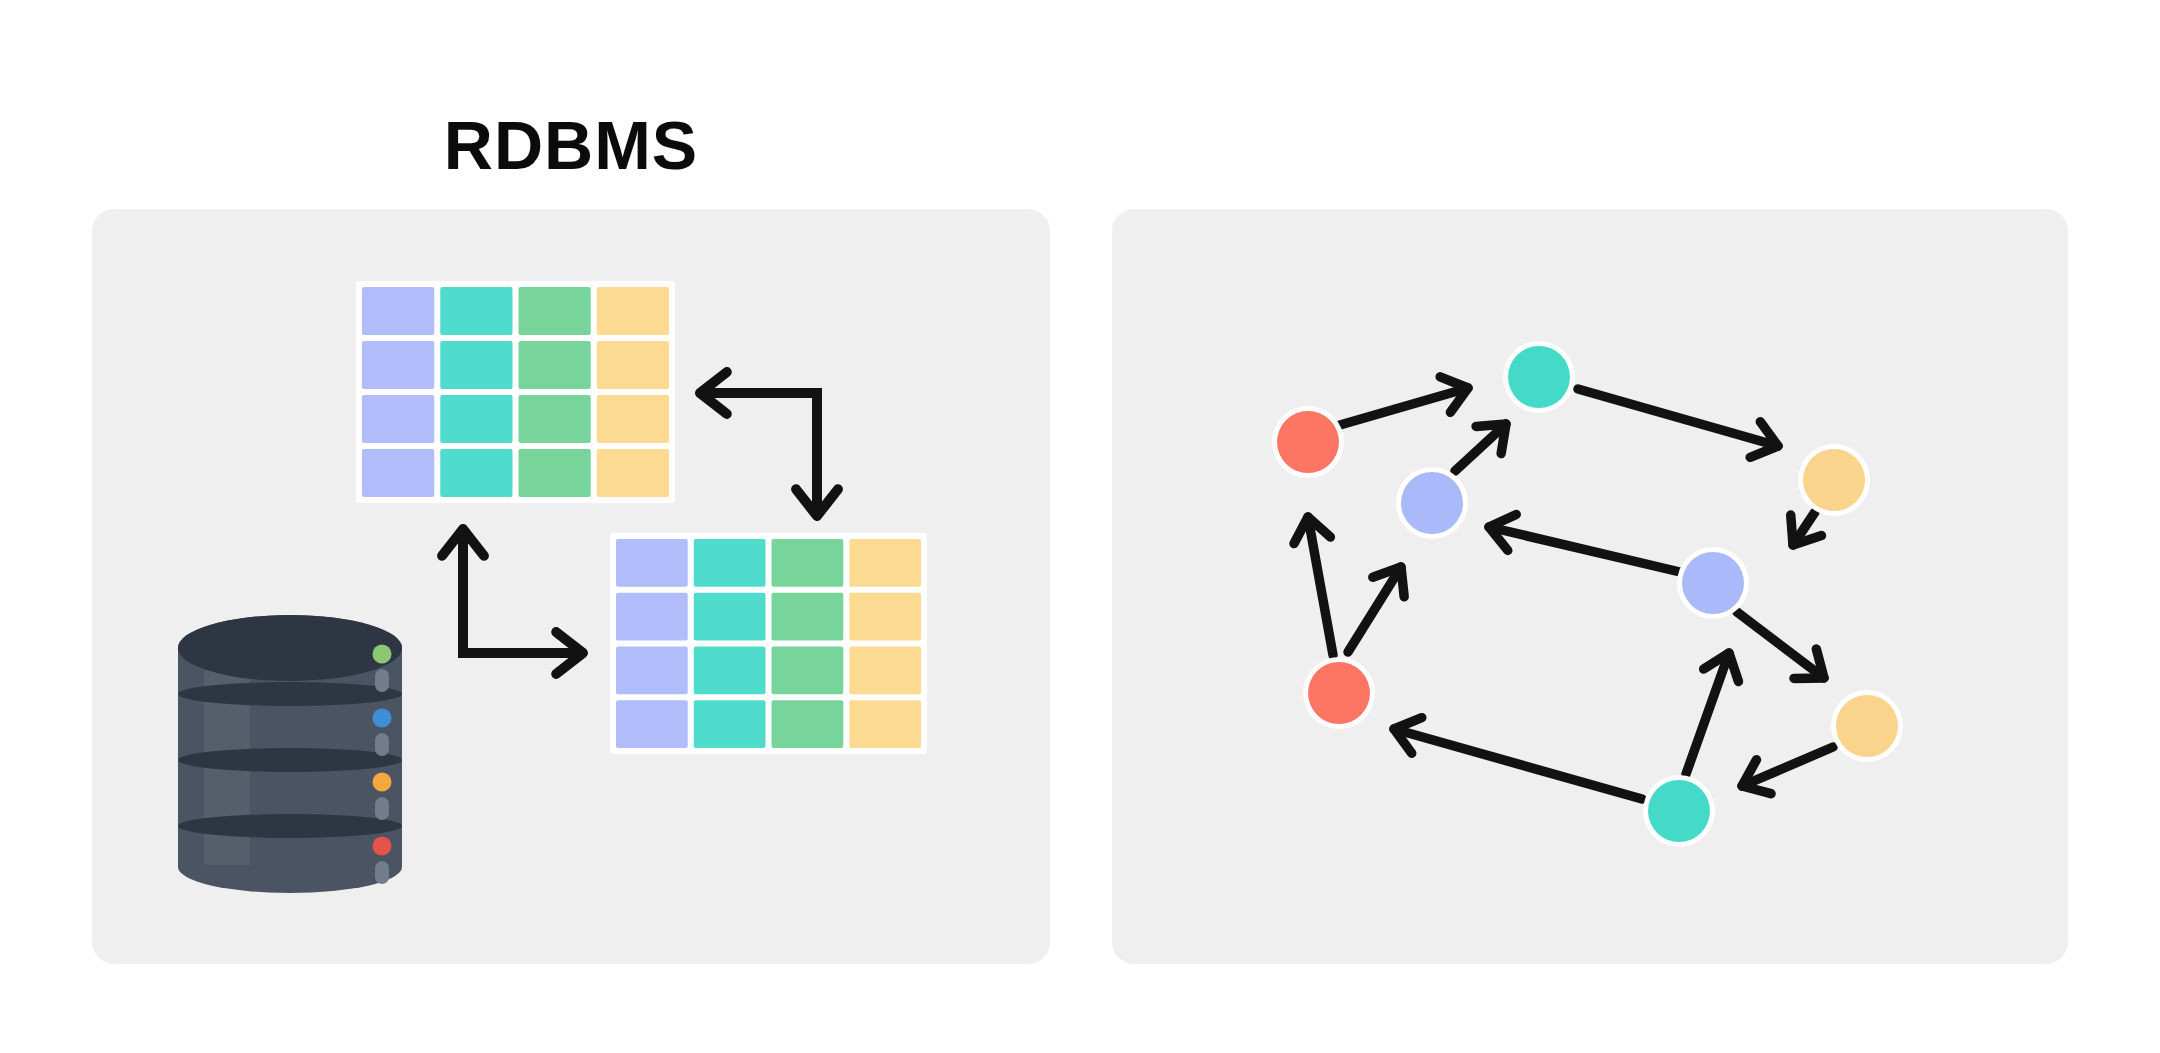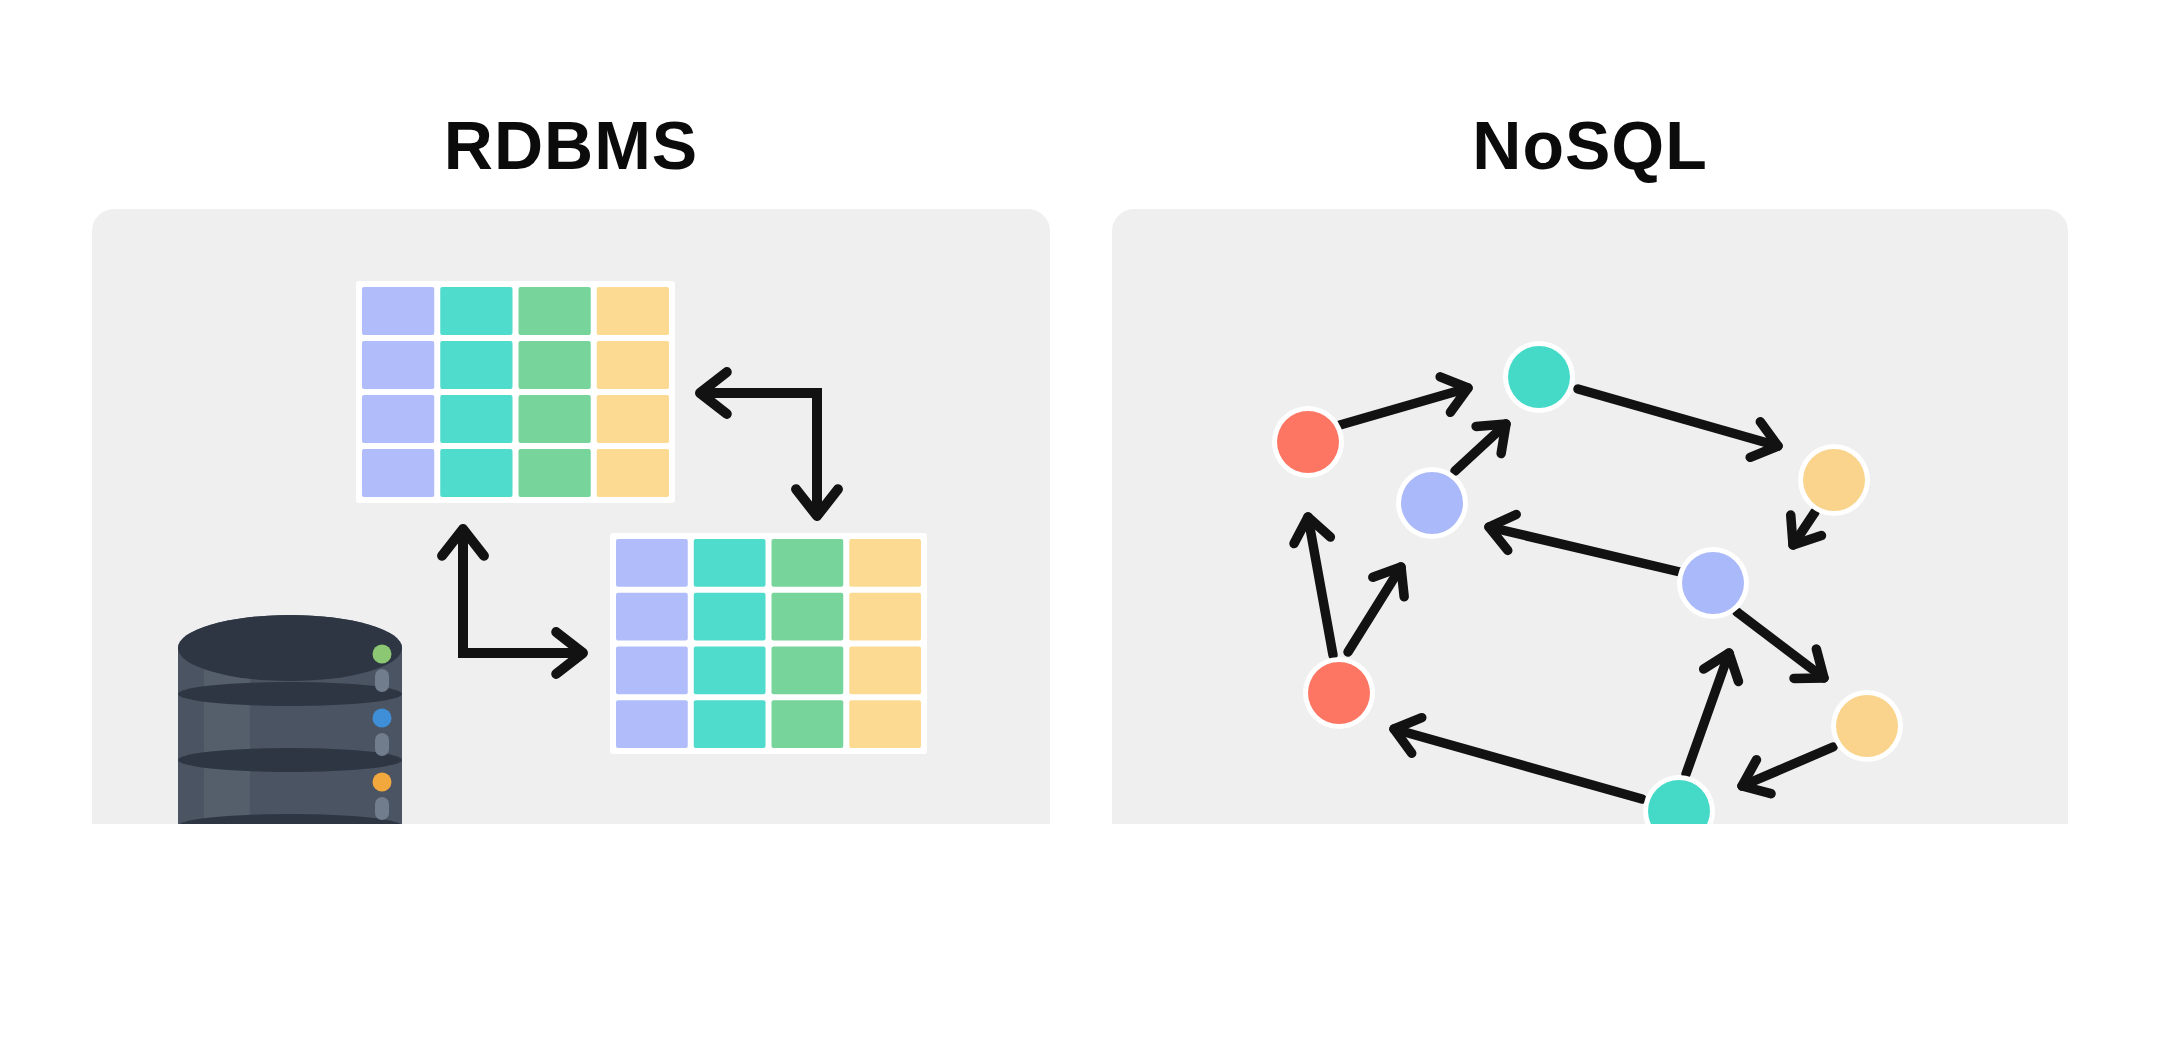--- a/index.html
+++ b/index.html
@@ -1,19 +1,19 @@
 <!DOCTYPE html>
 <html><head>
 <meta charset="utf-8">
 <style>
   html, body { margin: 0; padding: 0; background: #ffffff; }
   #canvas {
     position: relative;
     width: 2160px;
-    height: 824px;
+    height: 1053px;
     background: #ffffff;
     overflow: hidden;
     font-family: "Liberation Sans", sans-serif;
   }
   .section-title {
     position: absolute;
     top: 110px;
     height: 70px;
     line-height: 70px;
     text-align: center;
@@ -38,21 +38,20 @@
     position: absolute;
     left: 0;
     top: 0;
   }
 </style>
 </head>
 <body>
 
 <div id="canvas">
   <div class="section-title left">RDBMS</div>
-  <div class="section-title right">NoSQL</div>
 
   <div class="panel left"></div>
   <div class="panel right"></div>
 
   <svg id="diagram-svg" width="2160" height="1053" viewBox="0 0 2160 1053">
       <g>
         <rect x="356" y="281" width="319" height="222" rx="3" fill="#ffffff"></rect>
         <rect x="362" y="287" width="72.25" height="48" rx="2" fill="#b0bdfa"></rect>
         <rect x="440.25" y="287" width="72.25" height="48" rx="2" fill="#50dccd"></rect>
         <rect x="518.5" y="287" width="72.25" height="48" rx="2" fill="#77d49b"></rect>

